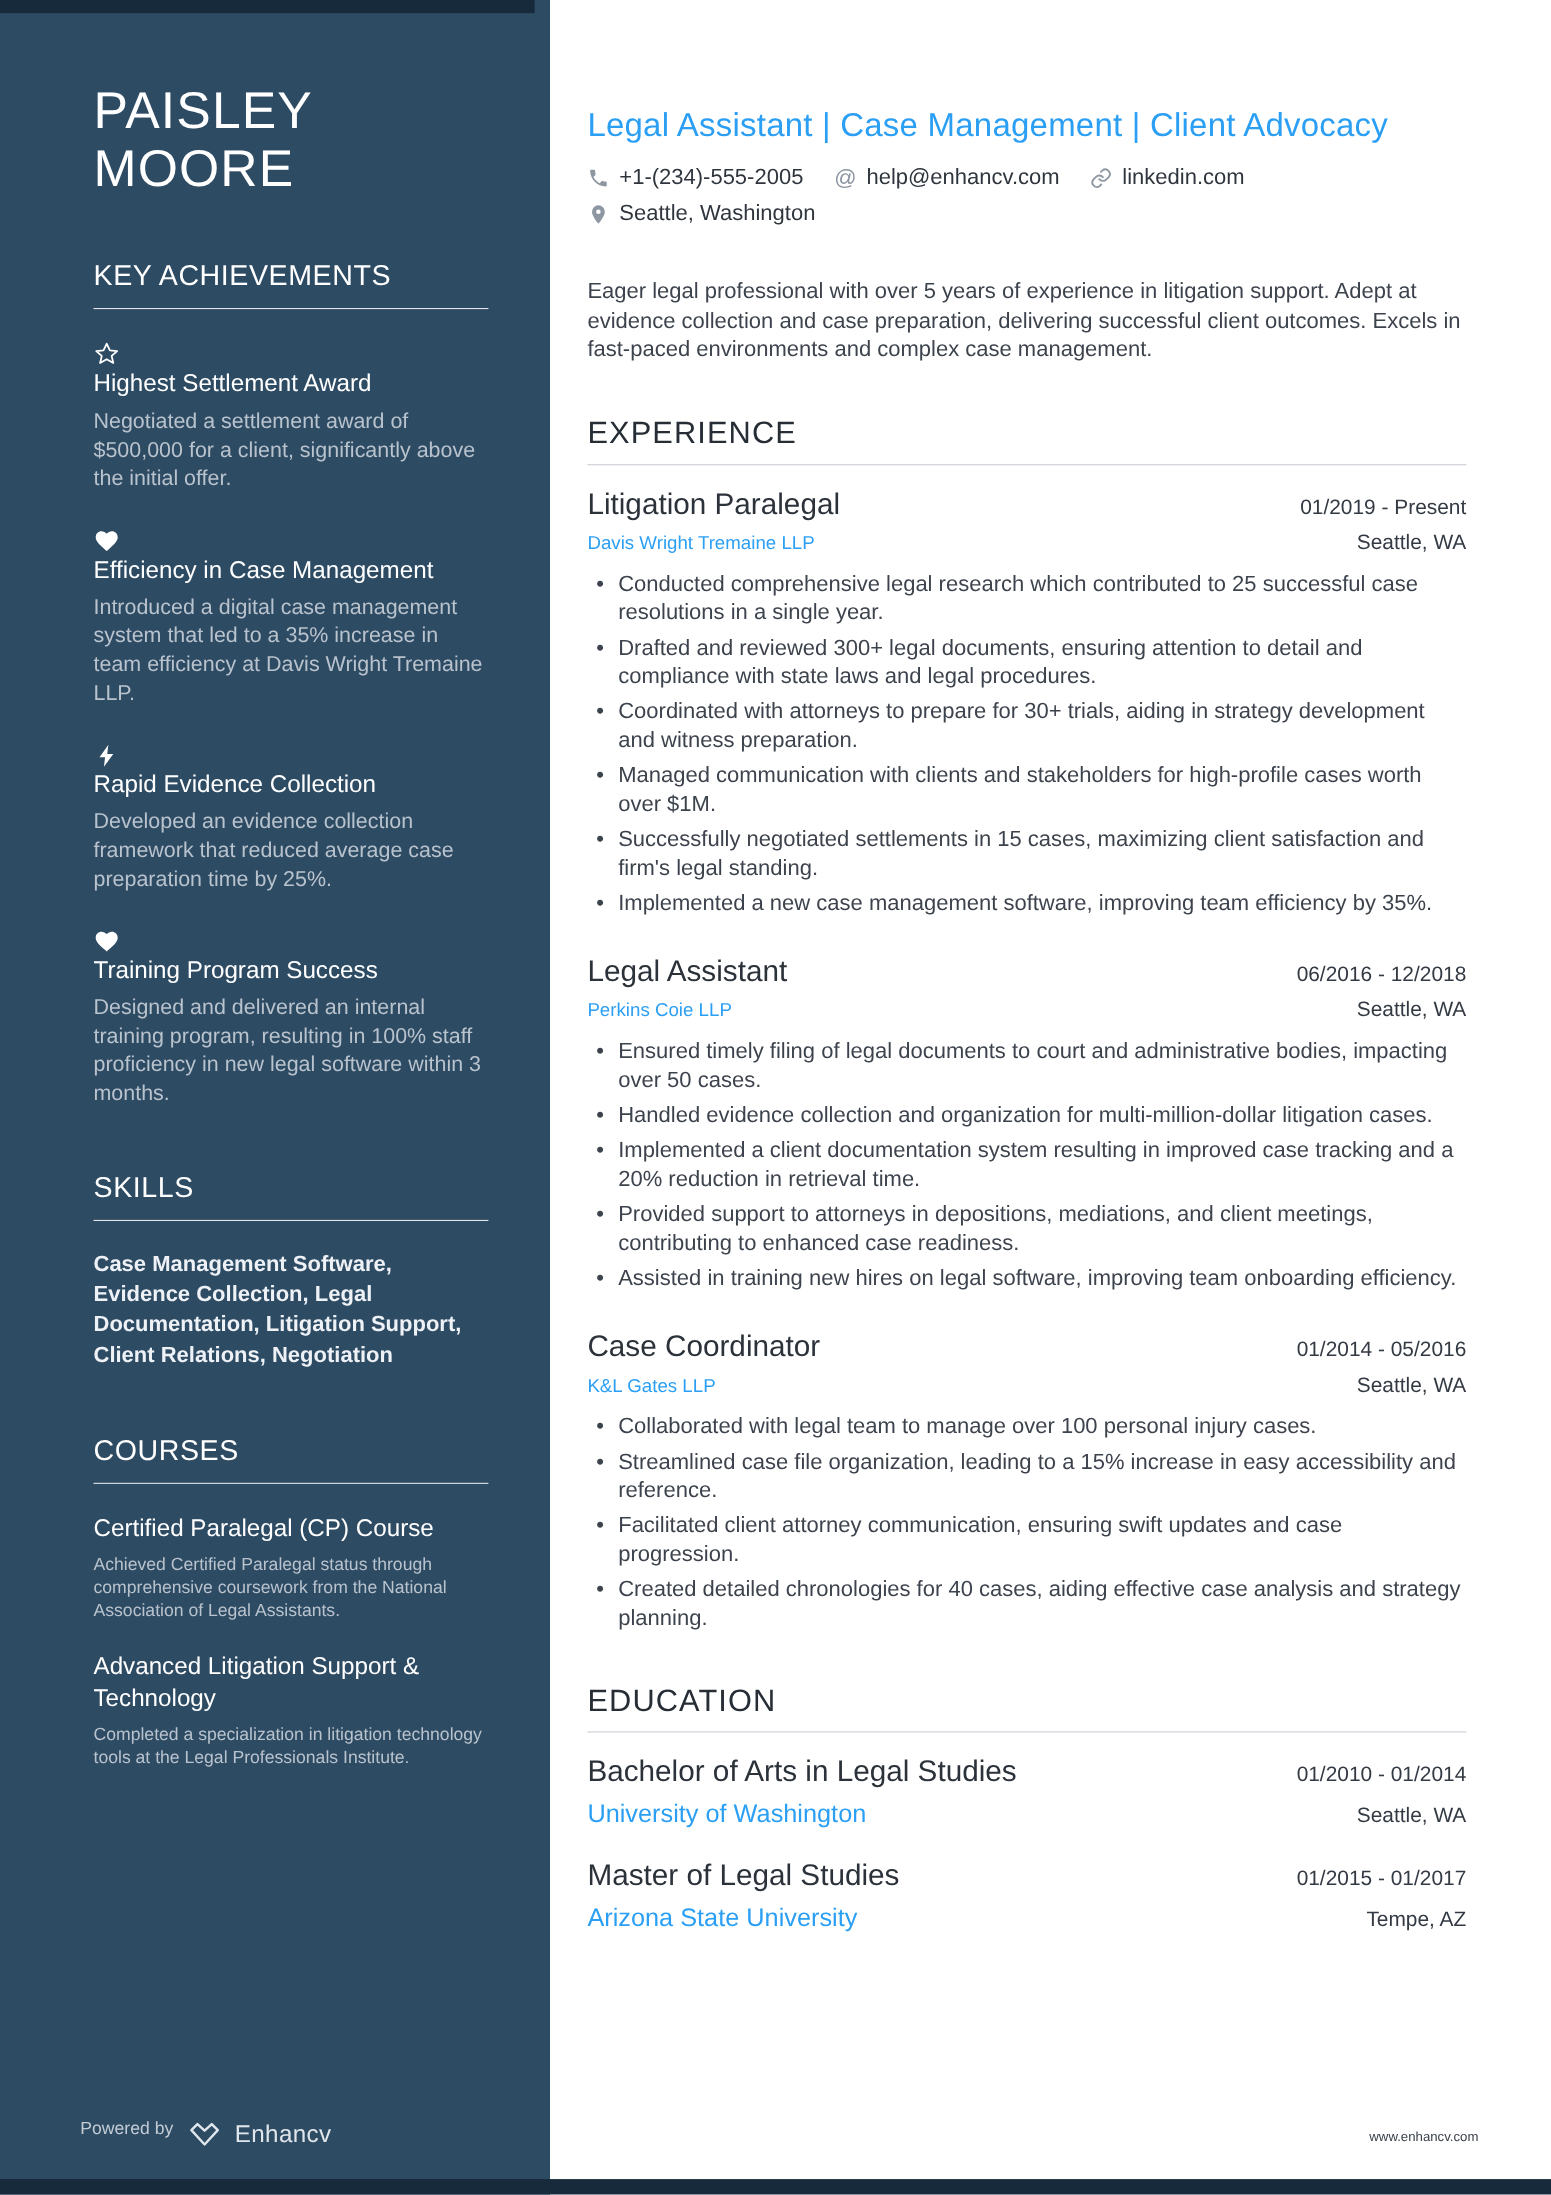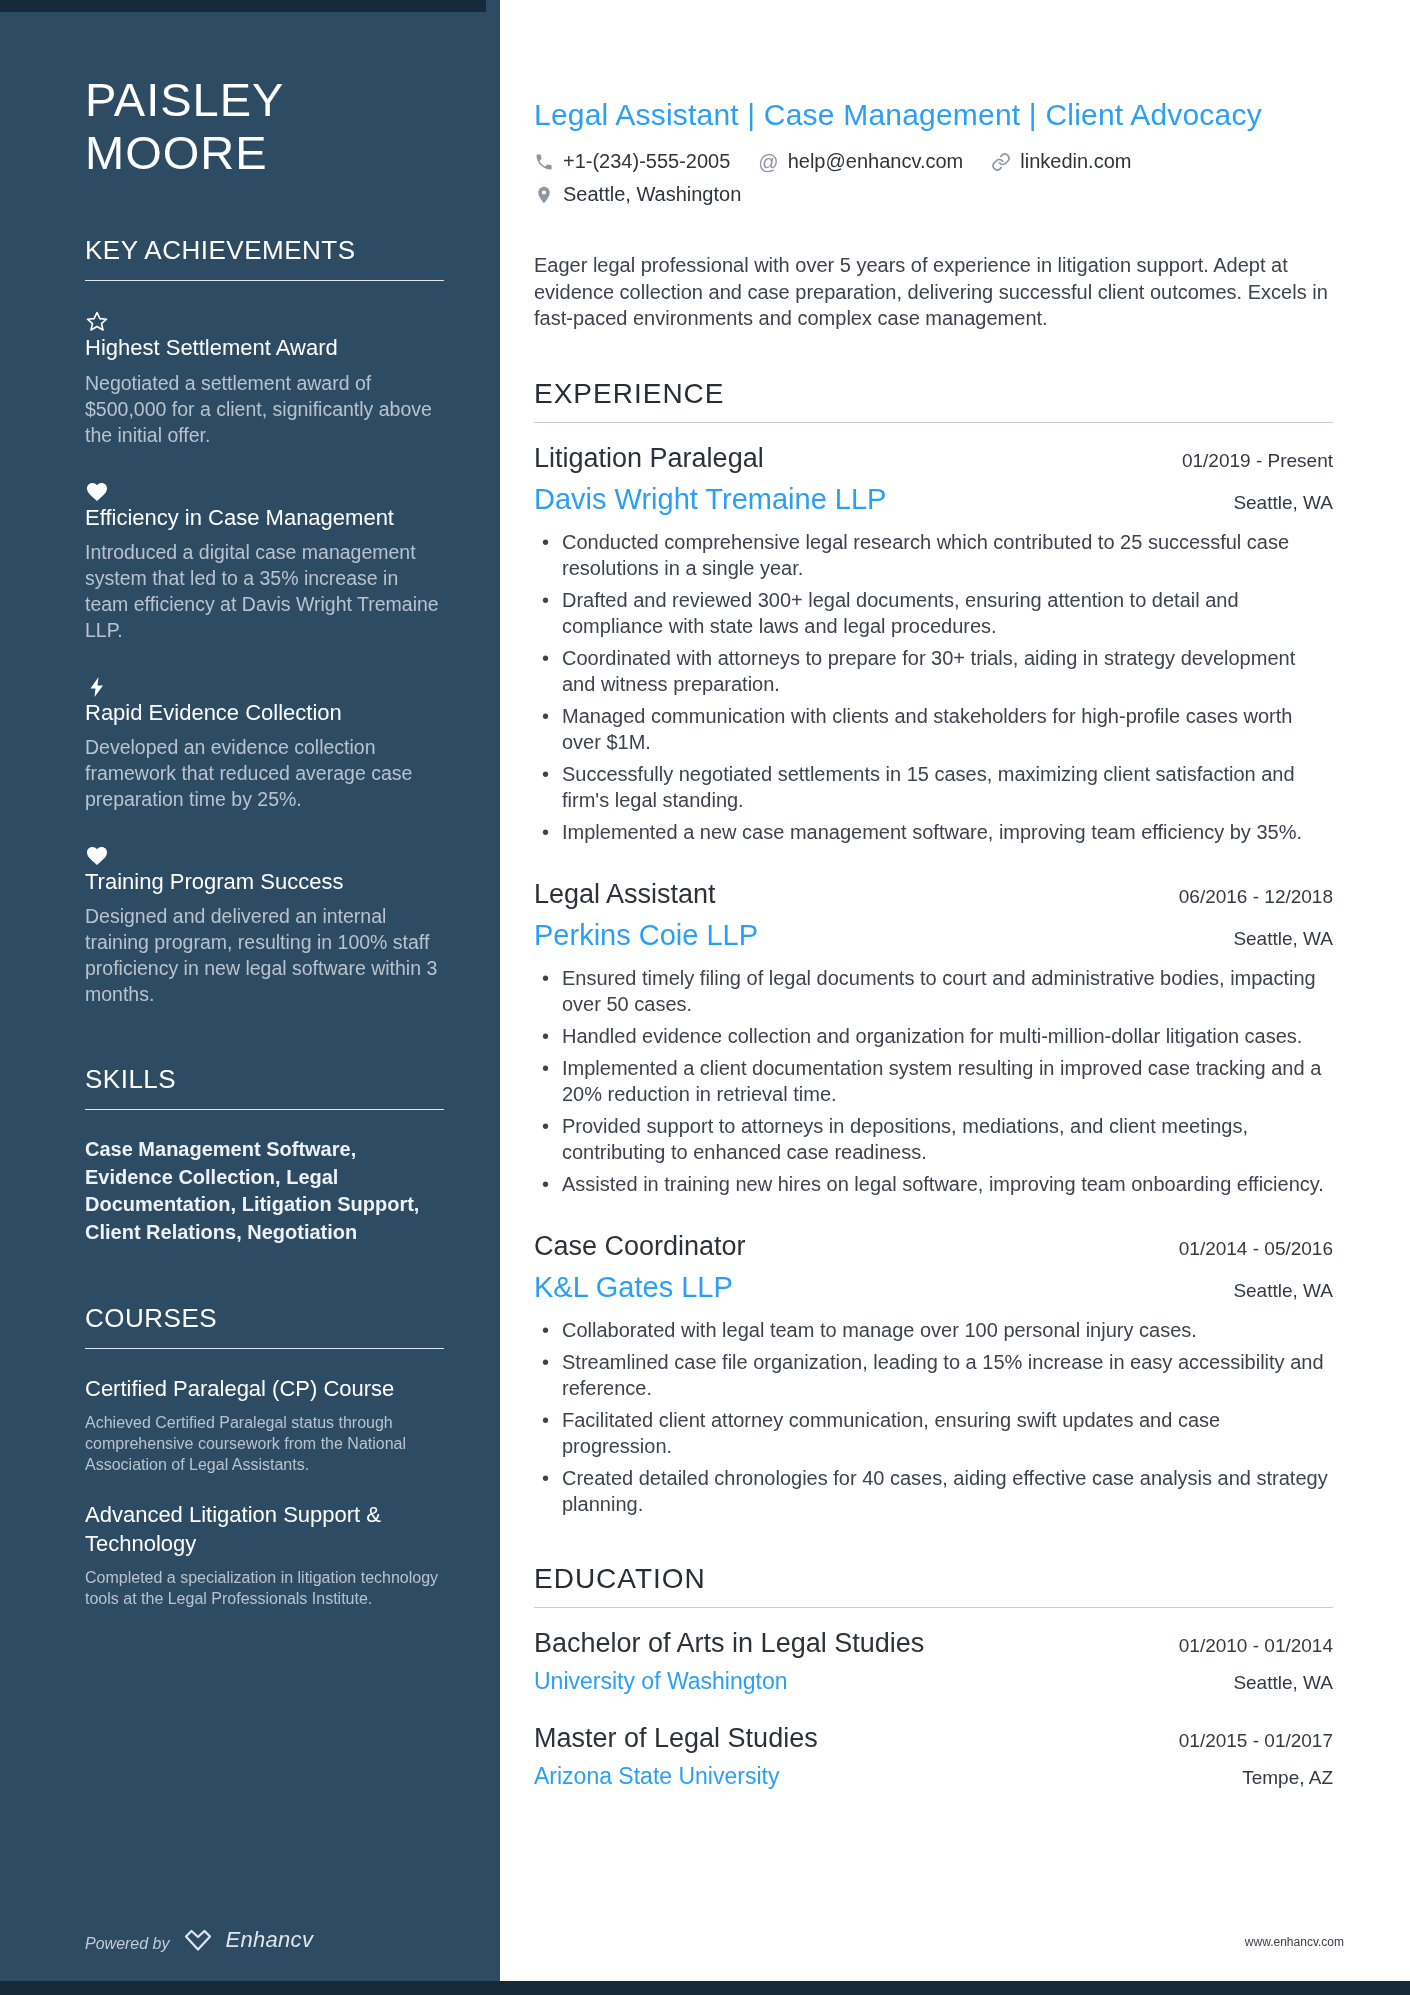--- a/index.html
+++ b/index.html
@@ -31,42 +31,42 @@
   .side-heading{font-size:26px;font-weight:400;letter-spacing:.5px;color:#fff;border-bottom:1px solid var(--sidebar-divider);padding-bottom:14px;margin:0 0 26px 0;}
   .ach-item{display:flex;margin-bottom:28px;flex-direction:column;}
   .ach-icon{width:26px;margin-right:16px;flex:none;padding-top:3px;color:#fff;display:flex;}
   .ach-icon svg{width:24px;height:24px;}
   .ach-body{flex:1;}
   .ach-title{font-size:22px;line-height:1.25;margin-bottom:9px;color:#fff;}
   .ach-desc{font-size:19.5px;line-height:1.33;color:var(--sidebar-muted);}
   .skills-text{font-size:20px;line-height:1.38;color:#eef2f6;font-weight:bold;}
   .course-title{font-size:22px;line-height:1.28;color:#fff;margin-bottom:9px;}
   .course-desc{font-size:16px;line-height:1.33;color:var(--sidebar-muted);margin-bottom:26px;}
-  .powered{position:absolute;left:85px;bottom:42px;display:flex;align-items:flex-end;gap:13px;font-style:italic;}
+  .powered{position:absolute;left:73px;bottom:42px;display:flex;align-items:flex-start;gap:13px;}
   .powered-label{font-size:16px;color:#c3ccd5;}
   .brand-mark{display:flex;color:#dfe6ec;}
   .brand-mark svg{width:30px;height:26px;}
   .brand-name{font-size:22px;color:#dfe6ec;letter-spacing:.3px;}
 
   
   .main{flex:1;position:relative;padding:98px 77px 0 34px;}
   .headline{color:var(--accent);font-size:30px;font-weight:500;letter-spacing:.2px;margin-bottom:18px;}
   .contact-row{display:flex;gap:28px;align-items:center;margin-bottom:10px;flex-wrap:wrap;}
   .c-item{display:flex;align-items:center;gap:9px;font-size:20px;color:#2f353d;text-decoration:none;}
   .c-icon{color:var(--icon-gray);display:inline-flex;font-size:20px;line-height:1;}
   .c-icon svg{width:20px;height:20px;}
   .section{margin-top:46px;}
   .sec-heading{font-size:28px;font-weight:400;letter-spacing:1px;color:var(--heading-text);border-bottom:1px solid var(--divider);padding-bottom:12px;margin:0 0 20px 0;}
   .summary-text{font-size:20px;line-height:1.33;color:var(--body-text);margin:0;}
   .job{margin-bottom:34px;}
   .row-between{display:flex;justify-content:space-between;align-items:baseline;}
   .job-title{font-size:27px;color:#2c323a;font-weight:400;}
   .job-dates{font-size:19px;color:#333a43;white-space:nowrap;}
   .job-sub{margin-top:9px;margin-bottom:13px;}
-  .company{font-size:29px;color:var(--accent);}
+  .company{font-size:17px;color:var(--accent);}
   .job-loc{font-size:19px;color:#333a43;white-space:nowrap;}
   ul.bullets{list-style:none;margin:0;padding:0;}
   ul.bullets li{position:relative;padding-left:28px;font-size:20px;line-height:1.3;color:var(--body-text);margin-bottom:6px;}
   ul.bullets li::before{content:"\2022";position:absolute;left:8px;color:var(--body-text);}
   .edu-item{margin-bottom:28px;}
   .degree{font-size:27px;color:#2c323a;font-weight:400;}
   .school-row{margin-top:9px;}
   .school{font-size:23px;color:var(--accent);}
   .site-url{position:absolute;right:66px;bottom:46px;font-size:12px;color:#3a414a;text-decoration:none;}
   .bottom-strip{position:absolute;left:0;bottom:0;width:1410px;height:14px;background:var(--strip);z-index:5;}

